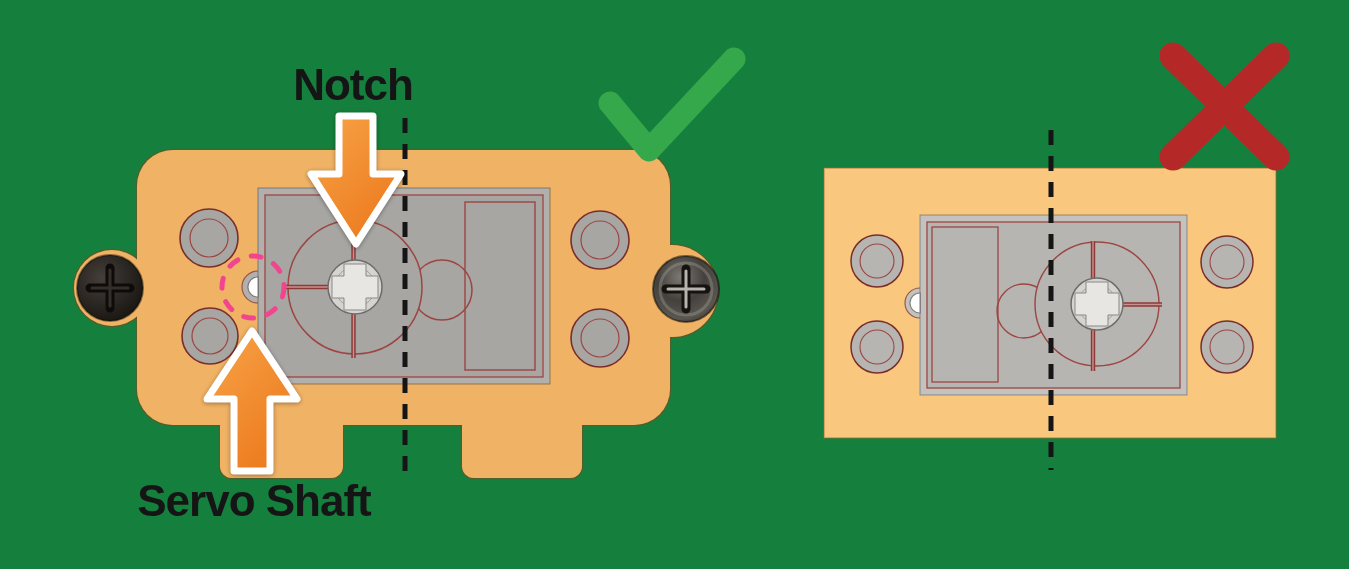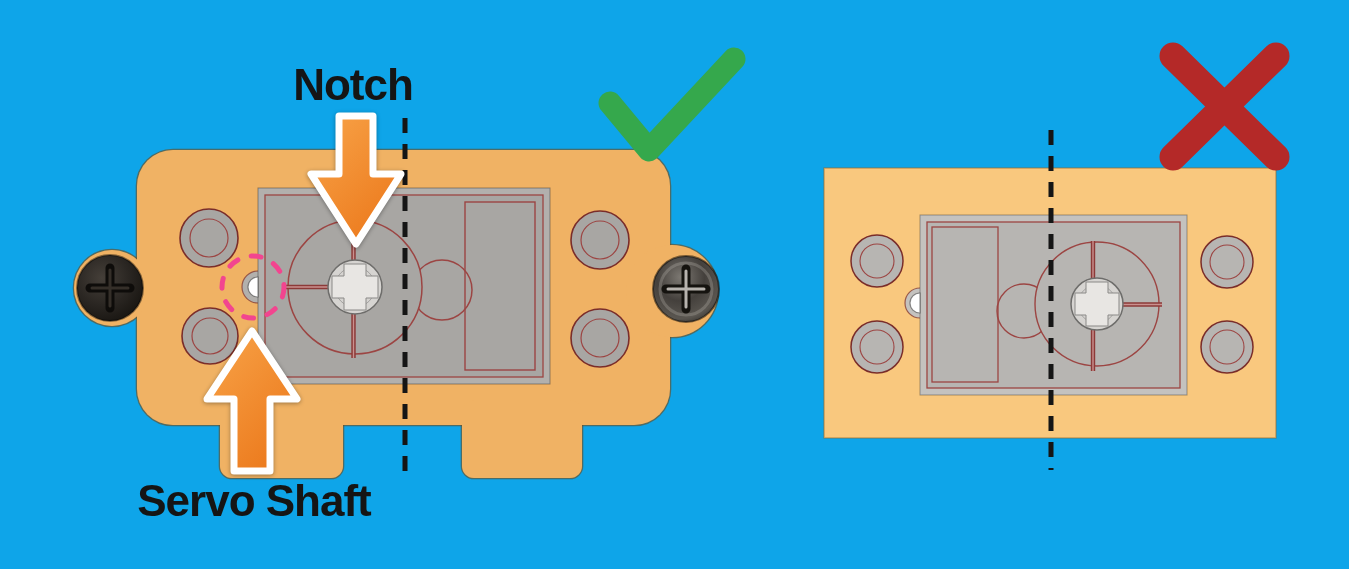--- a/index.html
+++ b/index.html
@@ -1,19 +1,19 @@
 <!DOCTYPE html>
 <html style="--plate-left: #f0b264; --plate-right: #f9c87e; --plate-edge: #6d4e23; --body-flange-left: #b2b0ad; --body-inner-left: #a8a6a3; --body-flange-right: #c4c2bf; --body-inner-right: #b7b5b2; --outline-red: #9c4543; --line-red: #8c3a38; --standoff-edge: #7a2d2a; --shaft-fill: #d6d4d1; --shaft-cross: #e8e6e3; --arrow-light: #f8a449; --arrow-dark: #ec7a1d; --pink: #f2458f; --green: #35a84c; --red: #b42928; --ink: #151515;"><head>
 <meta charset="utf-8">
 <style>
   html,body{margin:0;padding:0;background:#ffffff;}
   .canvas{
     position:relative;
     width:1349px;height:569px;
-    background:#0ea5e9;
+    background:#15803d;
     font-family:"Liberation Sans",sans-serif;
     overflow:hidden;
   }
   svg{display:block;}
   .label{
     font-family:"Liberation Sans",sans-serif;
     font-weight:700;
     font-size:44px;
     letter-spacing:-1px;
     fill:var(--ink);

